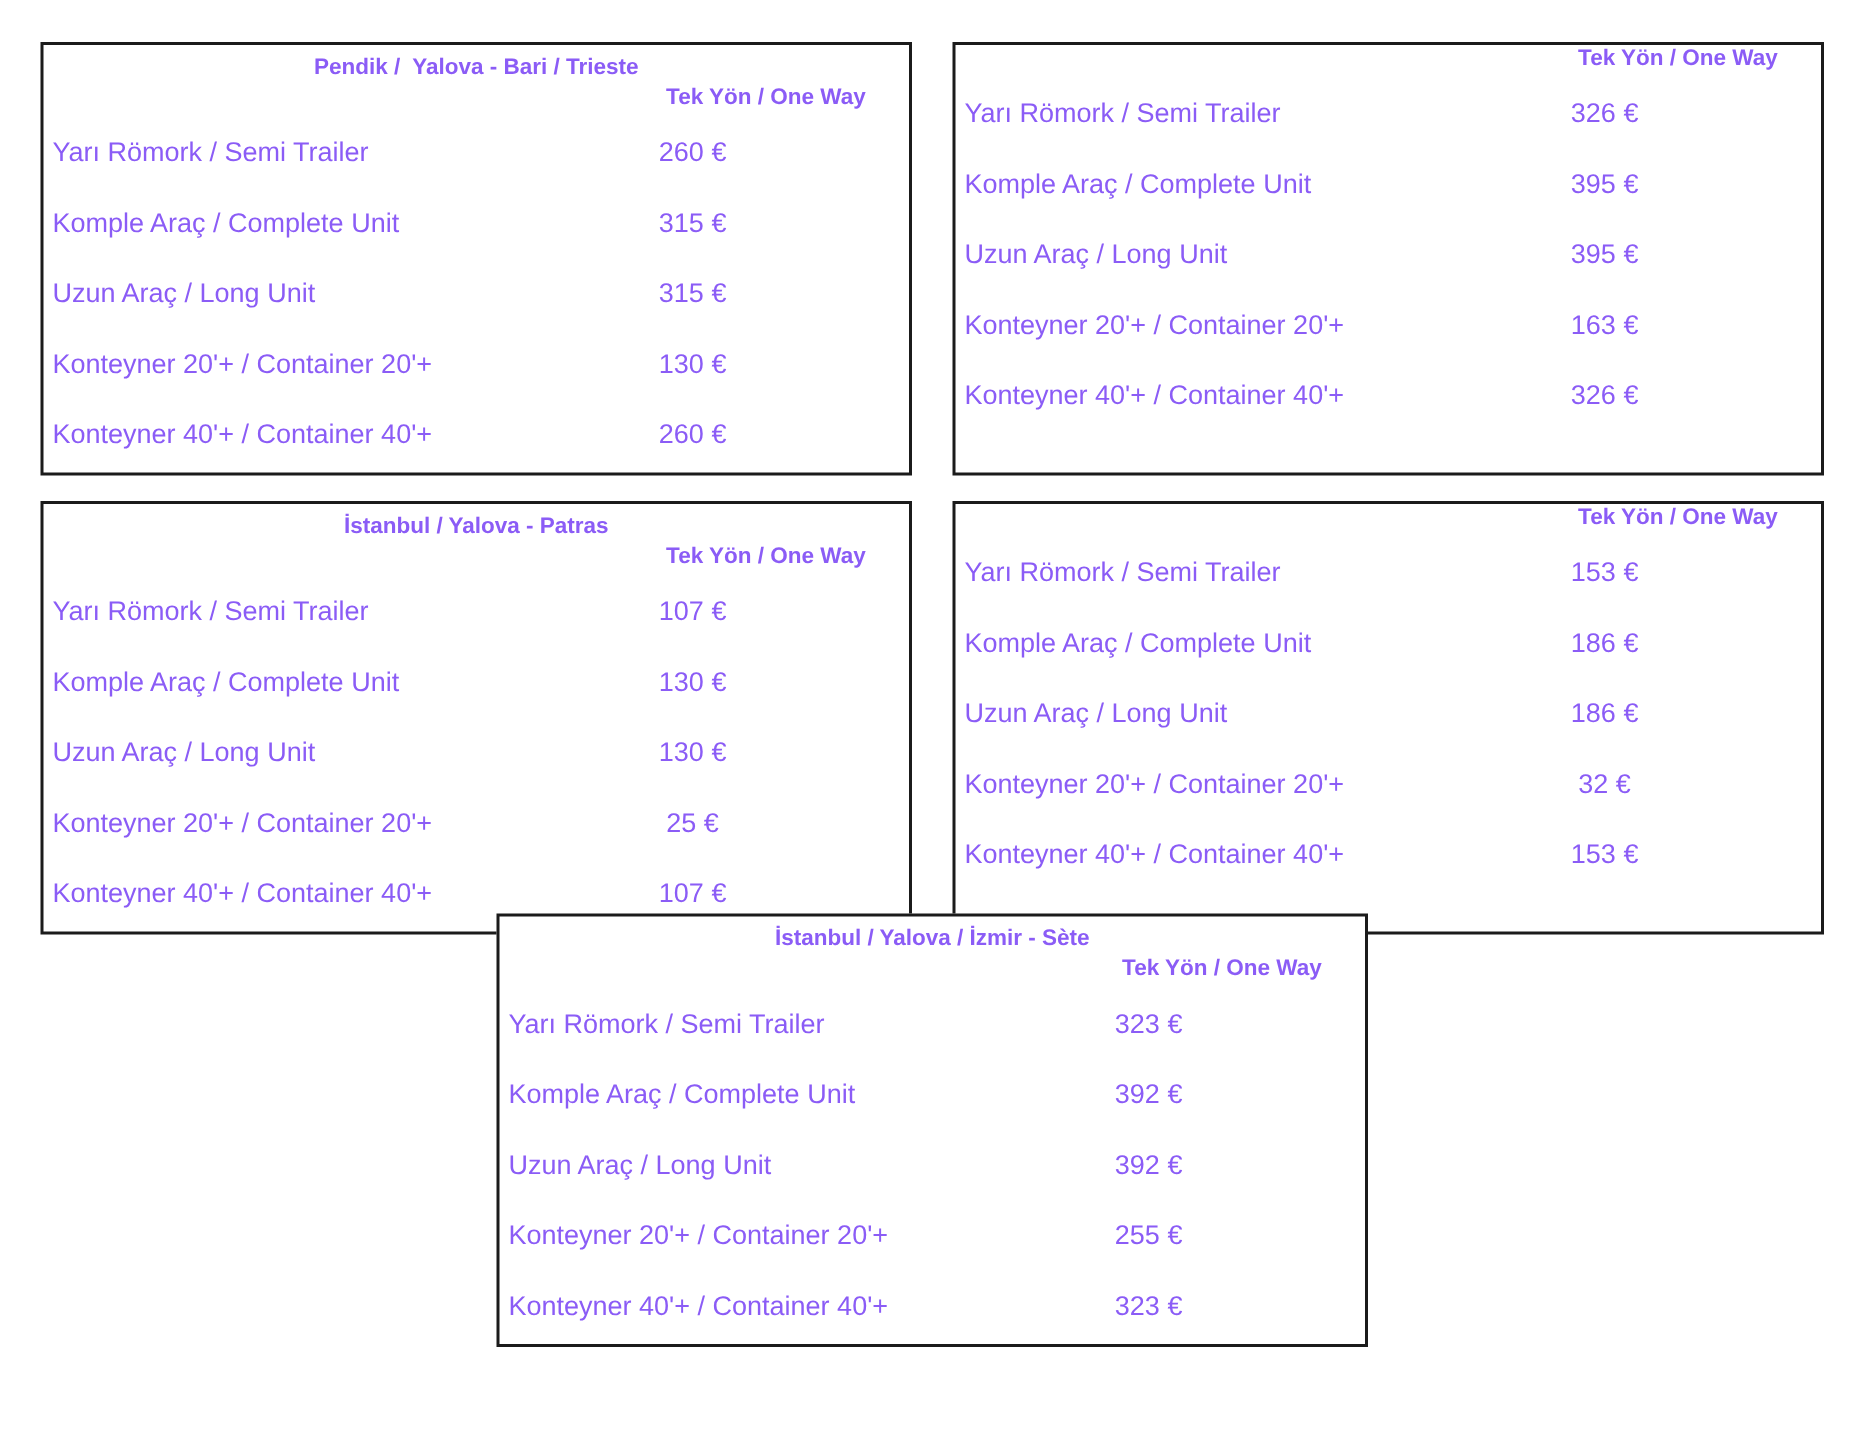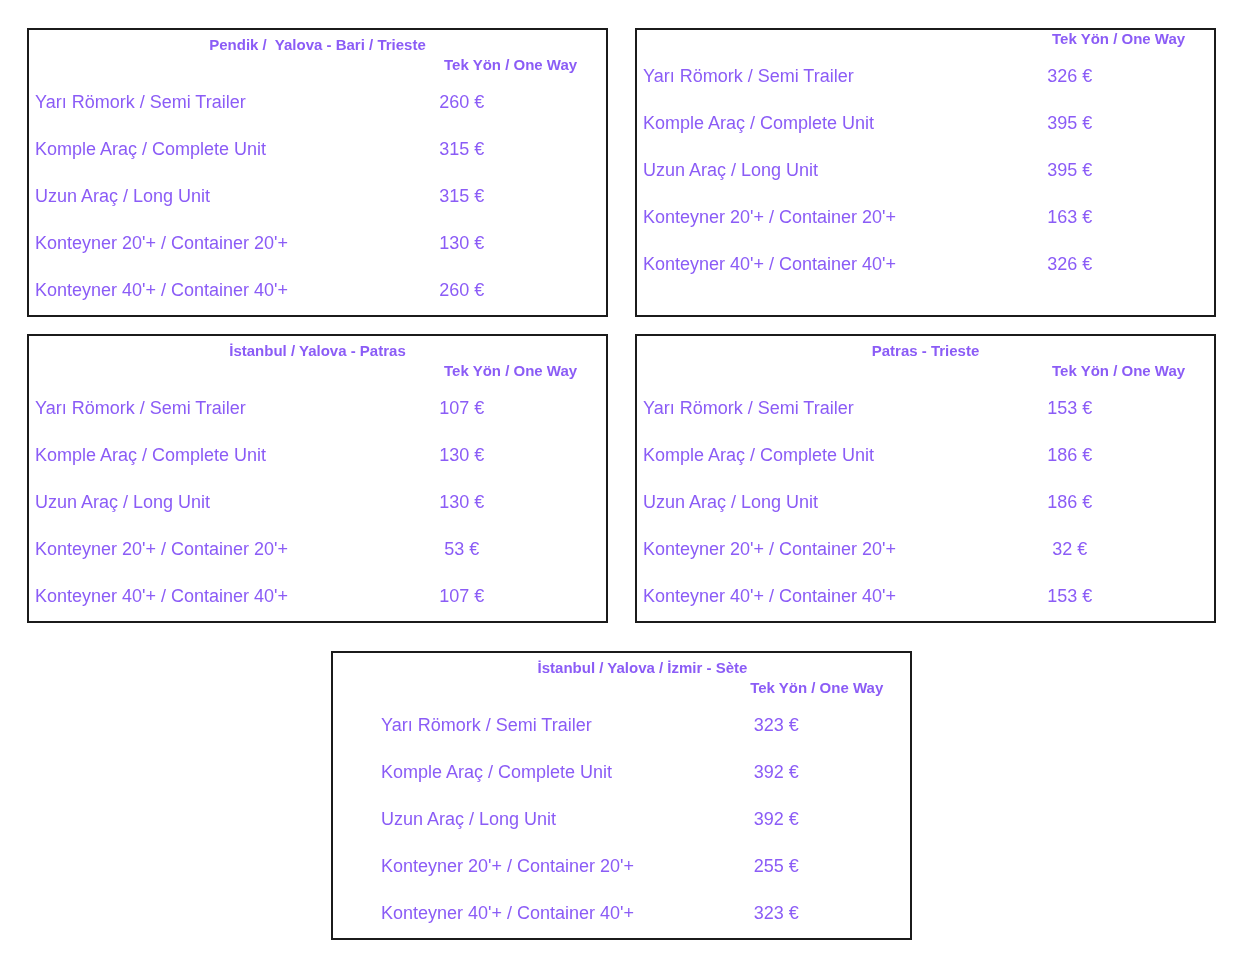--- a/index.html
+++ b/index.html
@@ -21,21 +21,21 @@
     width: 581px;
     height: 289px;
     border: 2px solid #1b1b1b;
     background: #ffffff;
     box-sizing: border-box;
   }
   .pos-0 { left: 27px;  top: 28px;  }
   .pos-1 { left: 635px; top: 28px;  }
   .pos-2 { left: 27px;  top: 334px; }
   .pos-3 { left: 635px; top: 334px; }
-  .pos-4 { left: 331px; top: 651px; padding-left: 42px; }
+  .pos-4 { left: 331px; top: 609px; }
 
   .route-title {
     margin: 0;
     padding-top: 6px;
     height: 20px;
     font-size: 15px;
     font-weight: bold;
     text-align: center;
     white-space: pre;
     line-height: 18px;
@@ -144,31 +144,30 @@
       <div class="price-row">
         <span class="label">Komple Araç / Complete Unit</span>
         <span class="price">130 €</span>
       </div>
       <div class="price-row">
         <span class="label">Uzun Araç / Long Unit</span>
         <span class="price">130 €</span>
       </div>
       <div class="price-row">
         <span class="label">Konteyner 20'+ / Container 20'+</span>
-        <span class="price">53 €</span>
+        <span class="price">25 €</span>
       </div>
       <div class="price-row">
         <span class="label">Konteyner 40'+ / Container 40'+</span>
         <span class="price">107 €</span>
       </div>
     </div>
   </section>
 
   <section class="price-box pos-3">
-    <h2 class="route-title">Patras - Trieste</h2>
     <div class="col-header">Tek Yön / One Way</div>
     <div class="rows">
       <div class="price-row">
         <span class="label">Yarı Römork / Semi Trailer</span>
         <span class="price">153 €</span>
       </div>
       <div class="price-row">
         <span class="label">Komple Araç / Complete Unit</span>
         <span class="price">186 €</span>
       </div>

